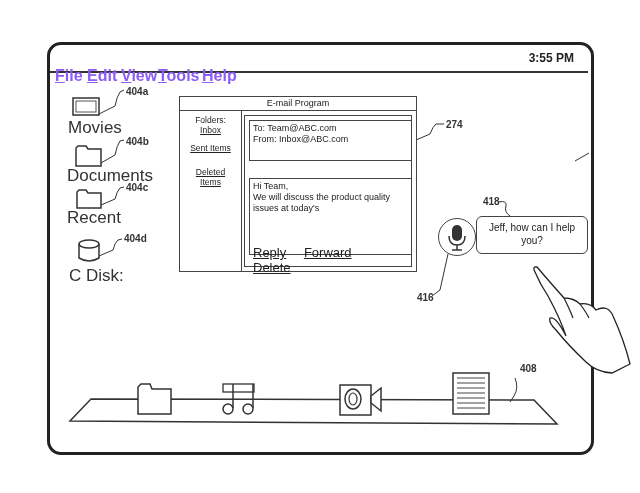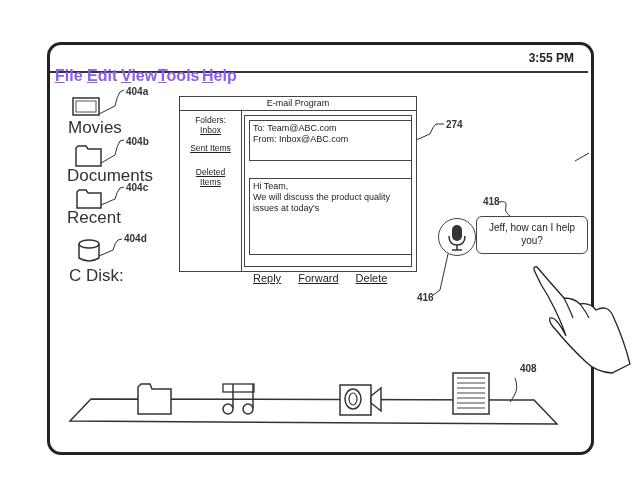--- a/index.html
+++ b/index.html
@@ -15,21 +15,21 @@
   .desk-label { font-size:17px; color:#333; position:absolute; white-space:nowrap; }
   .ref { font-size:10px; color:#333; position:absolute; font-family:"Liberation Sans Narrow","Liberation Sans",sans-serif;font-weight:bold; }
   #email { left:179px; top:96px; width:236px; height:174px; border:1.5px solid #444; background:#fff; }
   #email-title { height:13px; border-bottom:1.5px solid #444; font-size:9px; text-align:center; line-height:13px; }
   #email-side { position:absolute; left:0; top:14px; width:61px; height:160px; border-right:1.5px solid #444; font-size:8.5px; text-align:center; }
   #email-side div { margin-top:4px; }
   .lnk { text-decoration:underline; cursor:pointer; }
   #email-main { position:absolute; left:64px; top:18px; width:166px; height:150px; border:1.5px solid #444; }
   #hdr-box { position:absolute; left:4px; top:4px; width:155px; height:35px; border:1.5px solid #444; font-size:9px; padding:2px 3px; line-height:11px; }
   #body-box { position:absolute; left:4px; top:62px; width:155px; height:71px; border:1.5px solid #444; font-size:9px; padding:2px 3px; line-height:11px; }
-  #actions { position:absolute; left:8px; top:129px; font-size:11px;margin-top:27px; }
+  #actions { position:absolute; left:8px; top:129px; font-size:13px; }
   #actions span { margin-right:14px; }
   #bubble { left:476px; top:216px; width:112px; height:38px; border:1.5px solid #444; border-radius:6px; background:#fff;
             font-size:10px; text-align:center; line-height:13px; padding-top:4px; box-sizing:border-box; }
   #mic { left:438px; top:218px; width:36px; height:36px; border:1.5px solid #444; border-radius:50%; background:#fff; }
 </style>
 </head>
 <body>
 
 <div id="frame" class="abs"></div>
 

